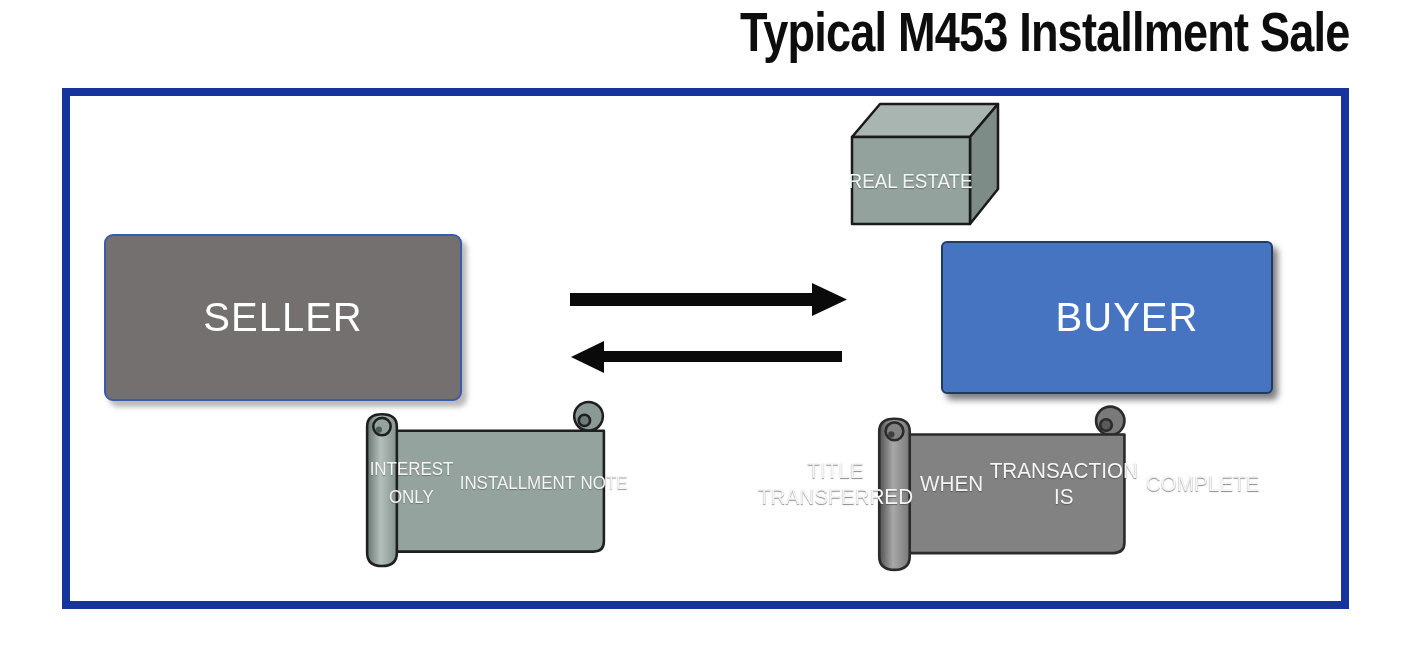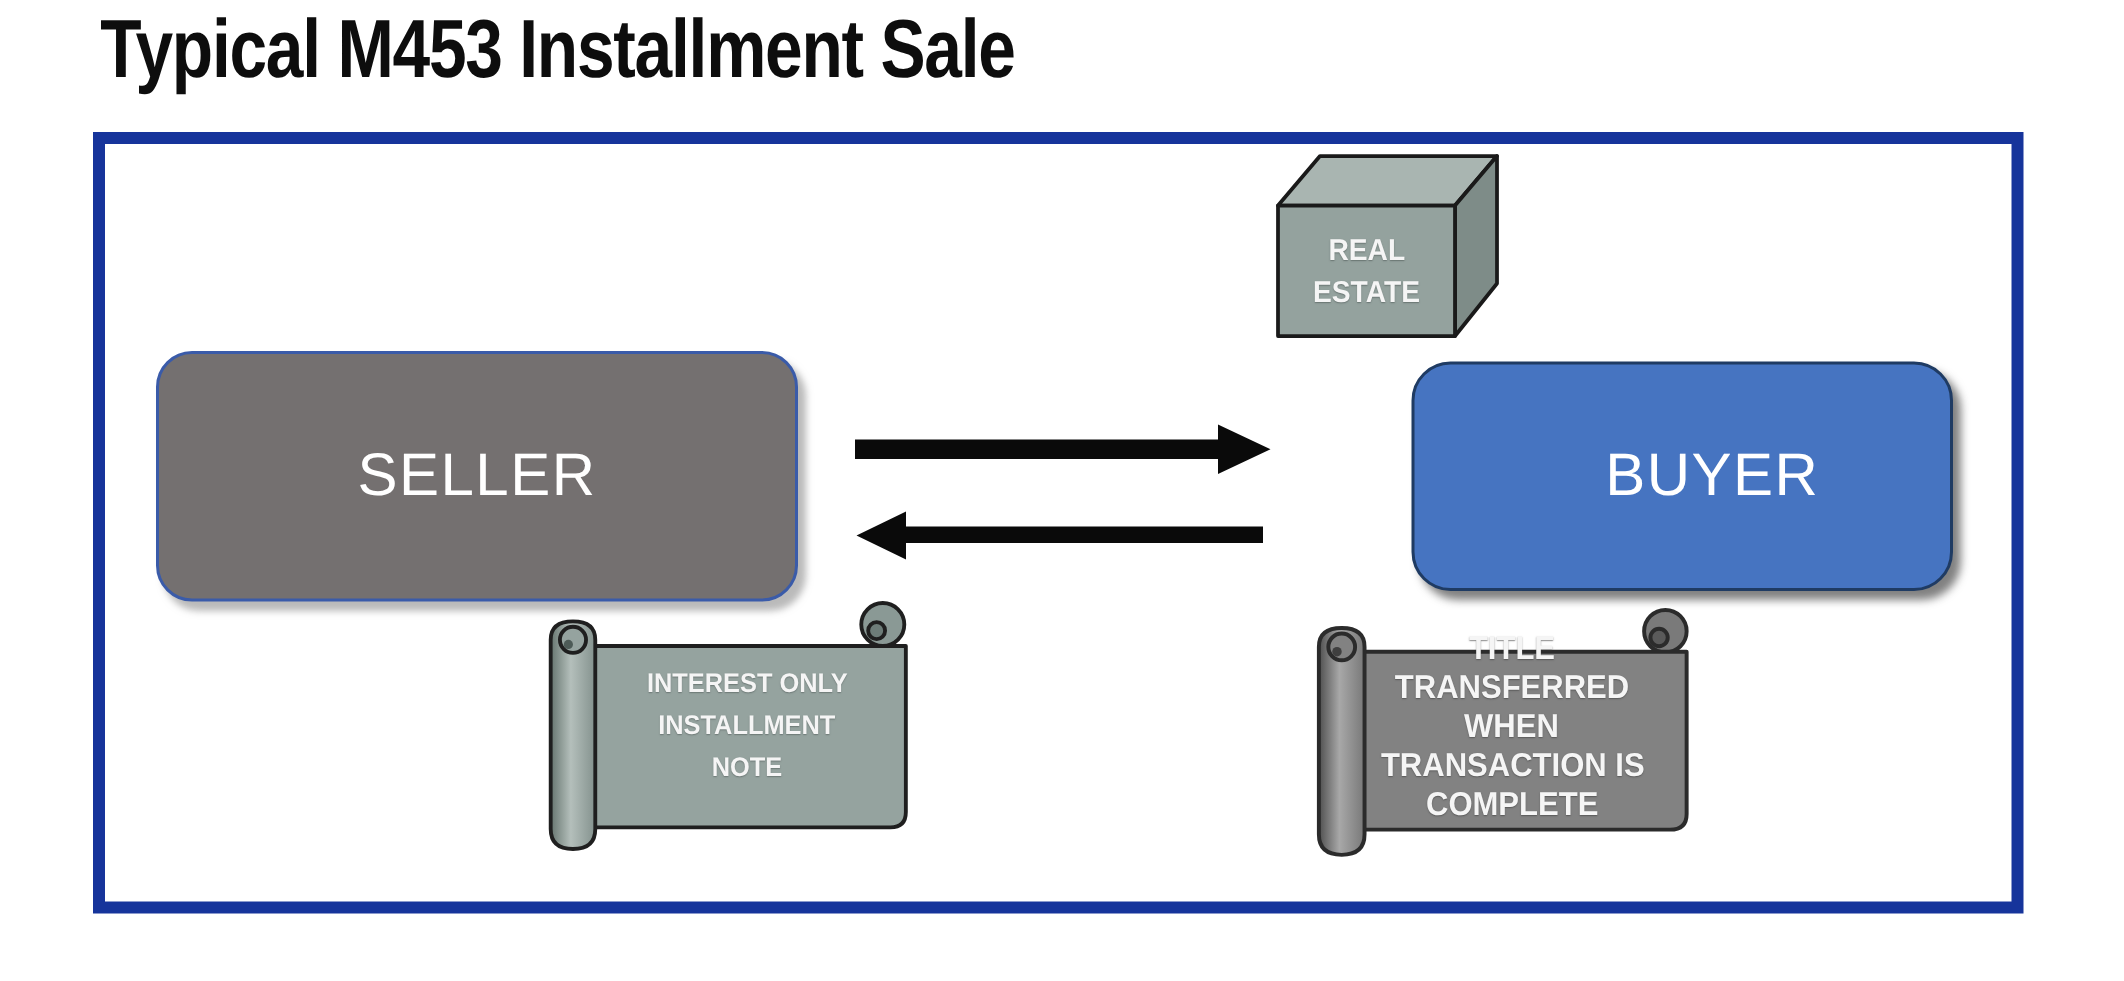--- a/index.html
+++ b/index.html
@@ -14,21 +14,21 @@
     height: 654px;
     background: #ffffff;
     overflow: hidden;
   }
   
   .slide-title {
     position: absolute;
     top: 0;
     left: 0;
     width: 100%;
-    text-align: left;
+    text-align: right;
     font-size: 55px;
     font-weight: 700;
     color: #0d0d0d;
     letter-spacing: -1px;
   }
   .slide-title > span {
     display: inline-block;
     transform: scaleX(0.82);
     transform-origin: center;
     white-space: nowrap;
@@ -52,60 +52,60 @@
     align-items: center;
     justify-content: center;
     color: var(--label-text, #ffffff);
     font-size: 40px;
     font-weight: 400;
     letter-spacing: 1px;
   }
   .seller-box {
     left: 104px;
     top: 234px;
-    width: 428px;
+    width: 358px;
     height: 167px;
     background: var(--seller, #747070);
     border: 2px solid #3a5ba9;
-    border-radius: 24px;
+    border-radius: 9px;
     box-shadow: 5px 6px 5px rgba(130,130,130,0.55);
   }
   .buyer-box {
     left: 941px;
     top: 241px;
-    width: 361px;
+    width: 332px;
     height: 153px;
     background: var(--buyer, #4674c1);
     border: 2px solid #1f3b63;
-    border-radius: 26px;
+    border-radius: 6px;
     box-shadow: 5px 6px 6px rgba(45,45,45,0.6);
     padding-left: 40px;
   }
   
   .shape-svg { position: absolute; overflow: visible; }
   .cube-svg   { left: 850px; top: 100px; width: 150px; height: 127px; }
   .arrows-svg { left: 560px; top: 275px; width: 300px; height: 110px; }
   .note-scroll-svg  { left: 362px; top: 398px; width: 246px; height: 174px; }
   .title-scroll-svg { left: 874px; top: 404px; width: 252px; height: 168px; }
 
   .cube-front { fill: var(--cube, #94a29e); }
   .note-sheet { fill: var(--note-scroll, #95a39f); }
   .title-sheet { fill: var(--title-scroll, #828282); }
   .arrow-shape { fill: var(--arrow, #0a0a0a); }
 
   
   .overlay-text {
     position: absolute;
     display: flex;
-    flex-direction: column;
+    flex-direction: row;
     align-items: center;
     justify-content: center;
     text-align: center;
     color: #f5f5f5;
-    font-weight: 700;
+    font-weight: 400;
   }
   .cube-text {
     left: 852px;
     top: 137px;
     width: 118px;
     height: 88px;
     font-size: 20px;
     line-height: 28px;
     text-shadow: 0 1px 1px rgba(60,70,68,0.5);
   }

